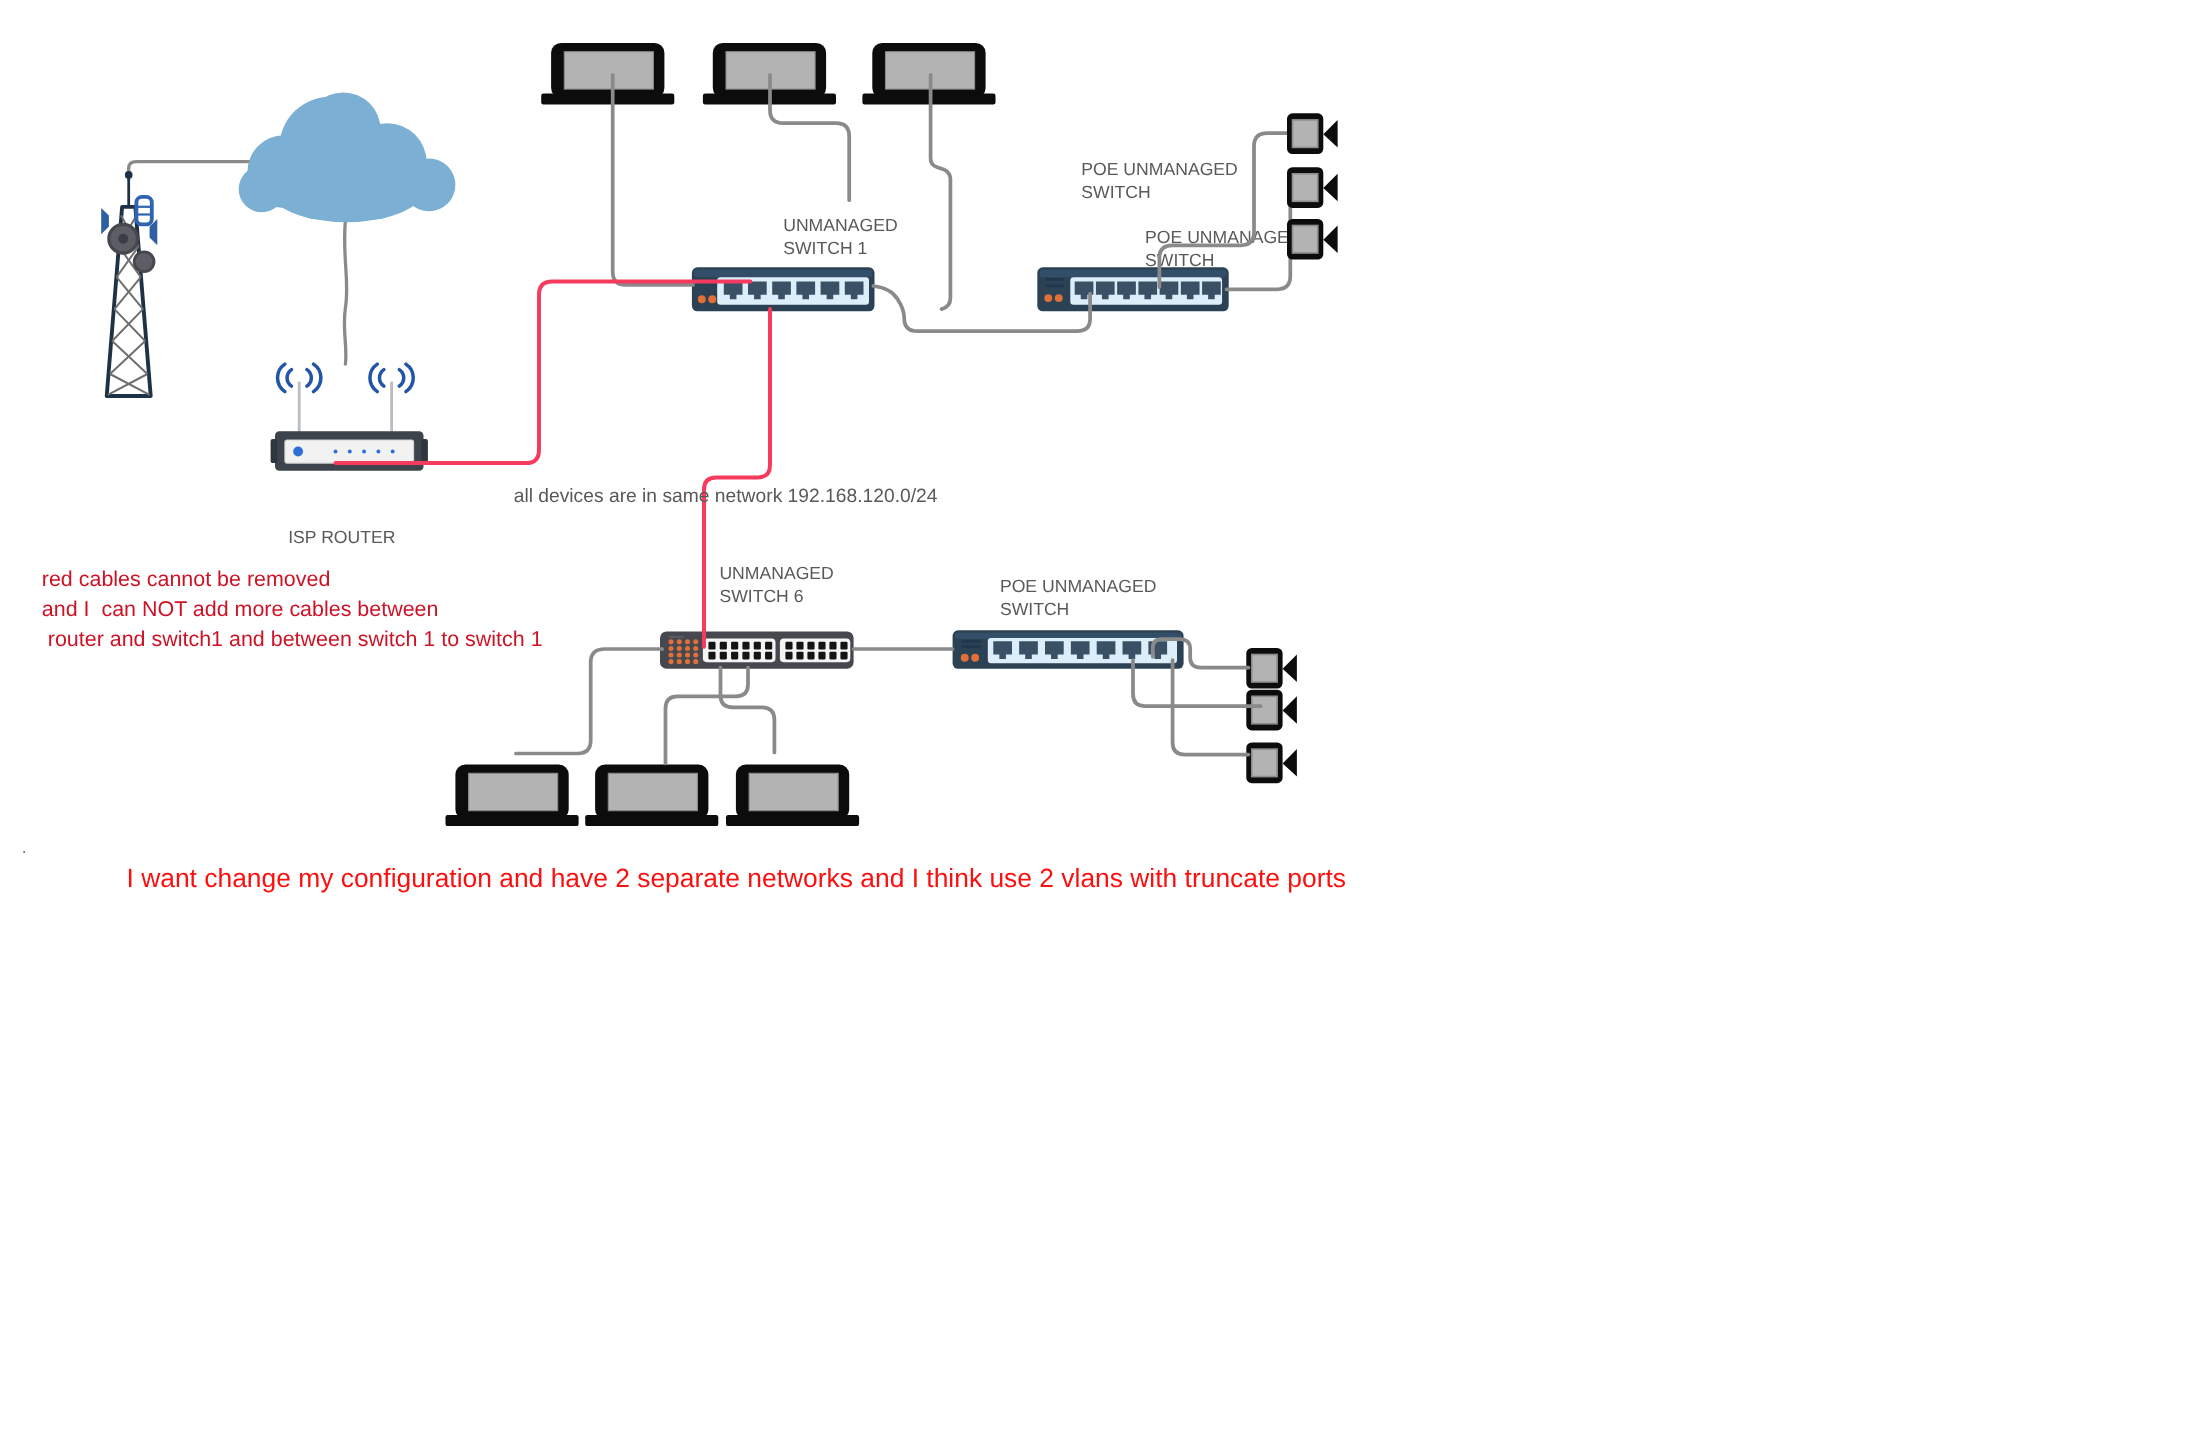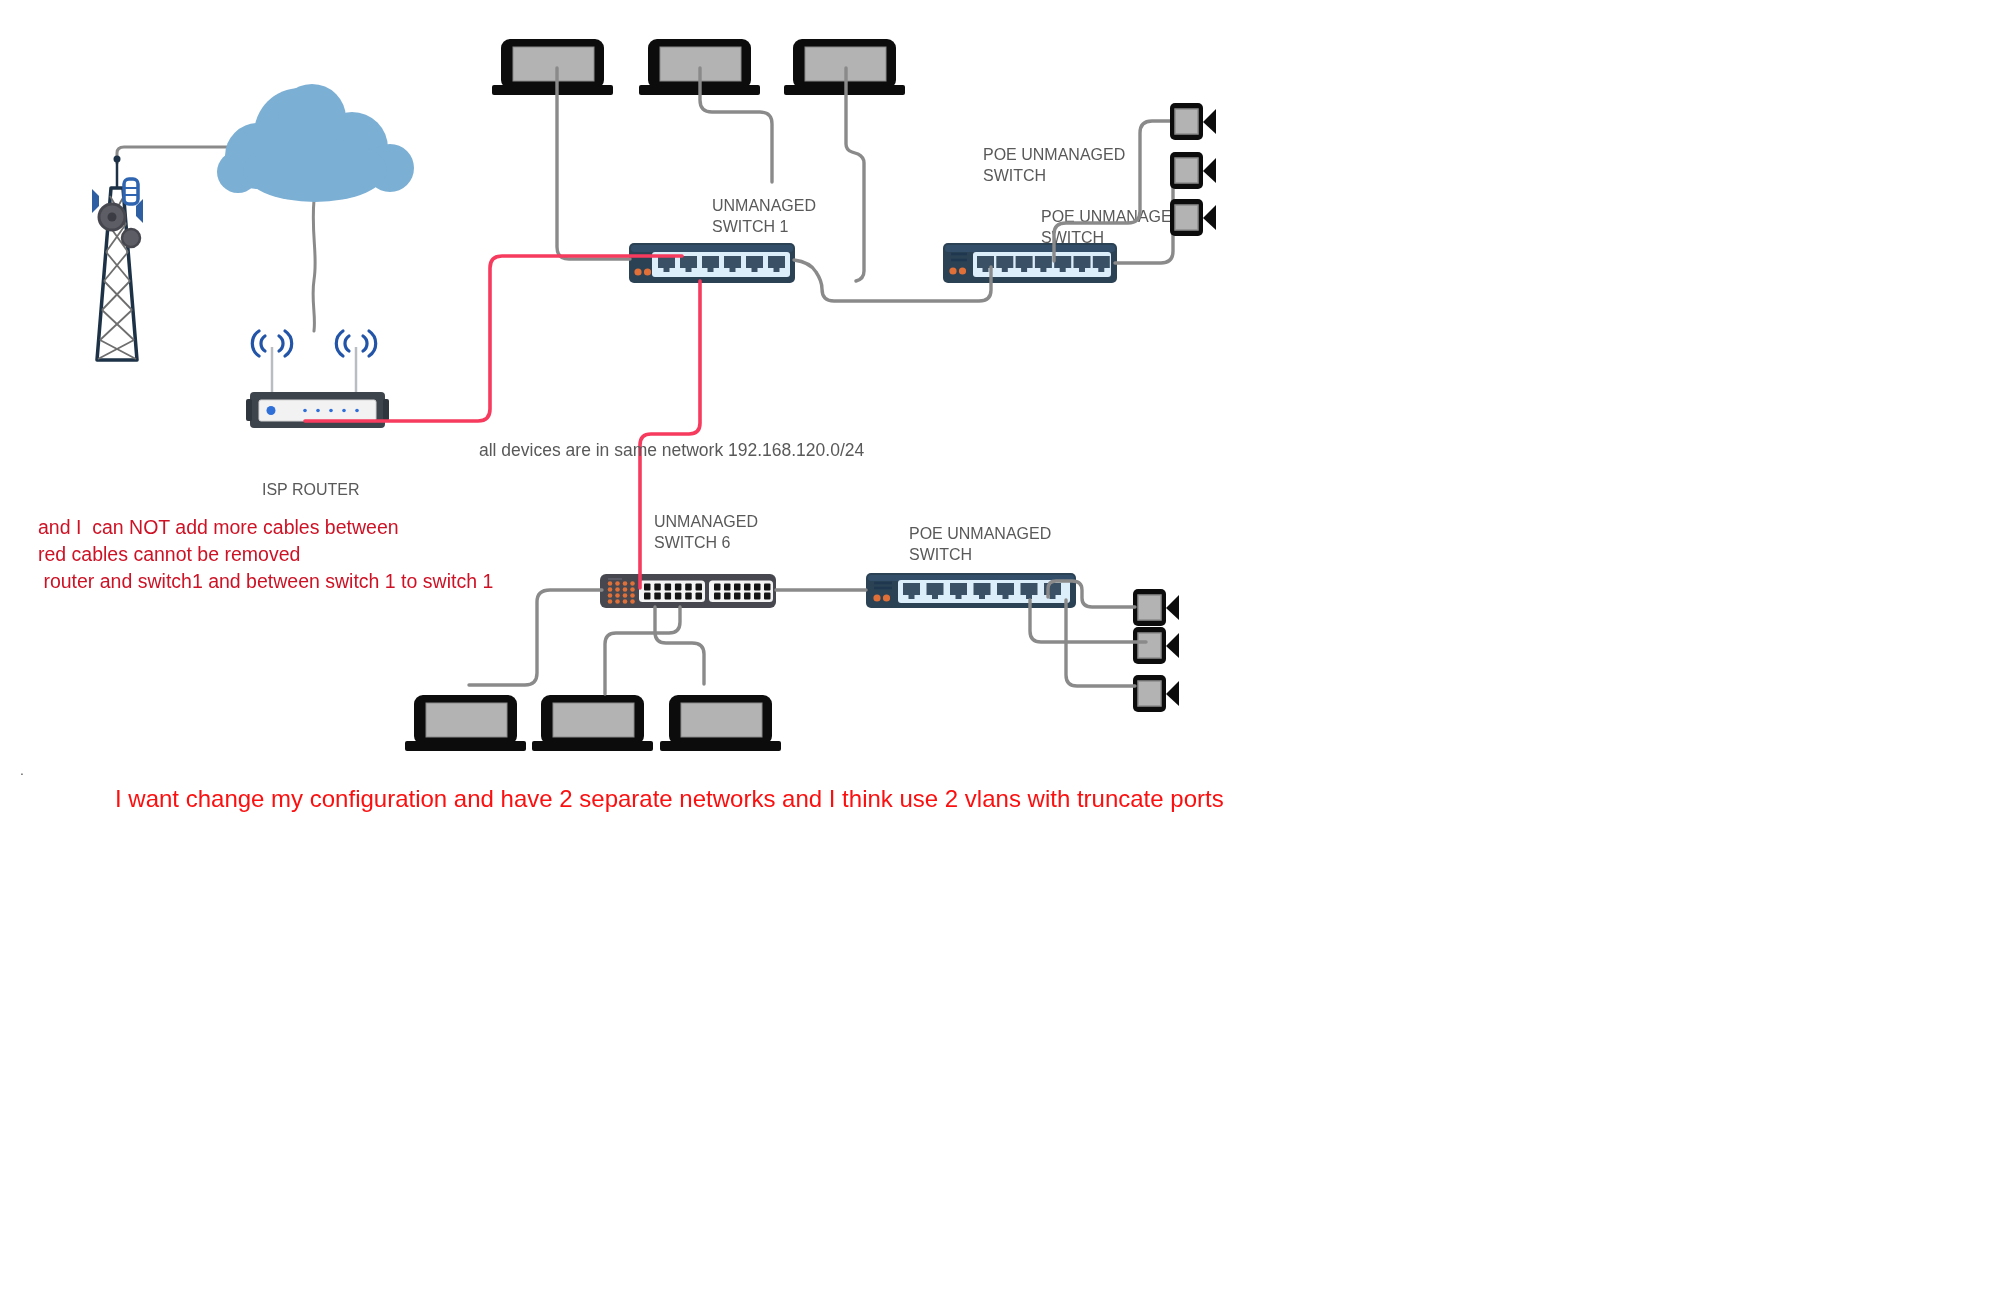--- a/index.html
+++ b/index.html
@@ -1,21 +1,21 @@
 <!DOCTYPE html>
 <html style="--red-cable: #F63B5E; --gray-cable: #8A8A8A; --label-gray: #595959; --annotation-red: #CE1225; --goal-red: #FB0F0F; --cloud-blue: #7CAFD4; --switch-navy: #2B4154; --port-strip: #DDEEFB; --led-orange: #E07038; --switch2-charcoal: #47474F; --router-dark: #3D444C; --wifi-blue: #2254A8; --screen-gray: #B3B3B3;"><head>
 <meta charset="utf-8">
 <style>
   html,body{margin:0;padding:0;background:#ffffff;}
   .stage{position:relative;width:2000px;height:1307px;background:#fff;overflow:hidden;
          font-family:"Liberation Sans",sans-serif;}
   .layer{position:absolute;left:0;top:0;width:2000px;height:1307px;}
   .labels{position:absolute;left:0;top:0;width:2000px;height:1307px;pointer-events:none;}
   .dev-label{position:absolute;color:var(--label-gray);font-size:16px;line-height:1.3;white-space:pre;}
-  .note{position:absolute;color:var(--label-gray);font-size:17.5px;white-space:pre;margin-left:12px;}
+  .note{position:absolute;color:var(--label-gray);font-size:17.5px;white-space:pre;}
   .constraint{position:absolute;color:var(--annotation-red);font-size:19.5px;line-height:1.38;white-space:pre;}
   .goal{position:absolute;color:var(--goal-red);font-size:24px;white-space:pre;}
   .plan{position:absolute;color:var(--goal-red);font-size:28px;line-height:1.44;white-space:pre;}
   .stray{position:absolute;color:#555;font-size:14px;}
   .cable{fill:none;stroke:var(--gray-cable);stroke-width:3.4;stroke-linecap:round;stroke-linejoin:round;}
   .cable.red{stroke:var(--red-cable);stroke-width:3.6;}
   .cable.thin{stroke-width:3;}
 </style>
 </head>
 <body>
@@ -240,21 +240,21 @@
       <path class="cable" d="M1066,600 L1066,675 Q1066,686 1077,686 L1135,686"></path>
     </g>
   </svg>
 
   <div class="labels">
     <div class="dev-label" style="left:712px;top:196px;"><div>UNMANAGED</div><div>SWITCH 1</div></div>
     <div class="dev-label" style="left:983px;top:145px;"><div>POE UNMANAGED</div><div>SWITCH</div></div>
     <div class="dev-label" style="left:1041px;top:207px;"><div>POE UNMANAGED</div><div>SWITCH</div></div>
     <div class="dev-label" style="left:262px;top:480px;"><span>ISP ROUTER</span></div>
     <div class="note" style="left:467px;top:440px;"><span>all devices are in same network 192.168.120.0/24</span></div>
-    <div class="constraint" style="left:38px;top:514px;"><div>and I  can NOT add more cables between</div><div>red cables cannot be removed</div><div> router and switch1 and between switch 1 to switch 1</div></div>
+    <div class="constraint" style="left:38px;top:514px;"><div>red cables cannot be removed</div><div>and I  can NOT add more cables between</div><div> router and switch1 and between switch 1 to switch 1</div></div>
     <div class="dev-label" style="left:654px;top:512px;"><div>UNMANAGED</div><div>SWITCH 6</div></div>
     <div class="dev-label" style="left:909px;top:524px;"><div>POE UNMANAGED</div><div>SWITCH</div></div>
     <div class="goal" style="left:115px;top:785px;"><span>I want change my configuration and have 2 separate networks and I think use 2 vlans with truncate ports</span></div>
     <div class="stray" style="left:20px;top:762px;"><span>.</span></div>
   </div>
 
   <svg class="layer" viewBox="0 0 2000 1307" style="pointer-events:none;">
     <defs>
       <g id="cam2">
         <rect x="0" y="0" width="33" height="37" rx="5" fill="#0C0C0C"></rect>

